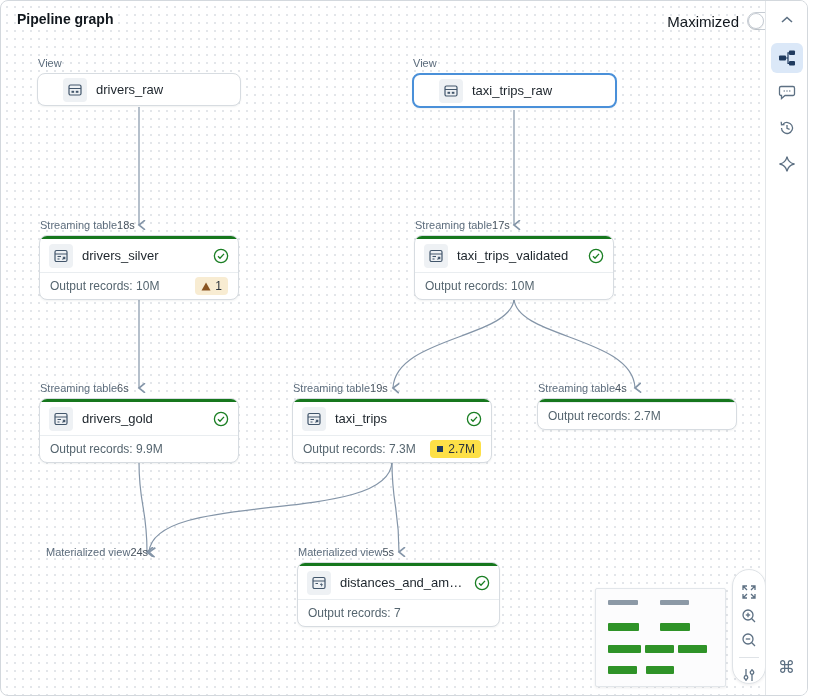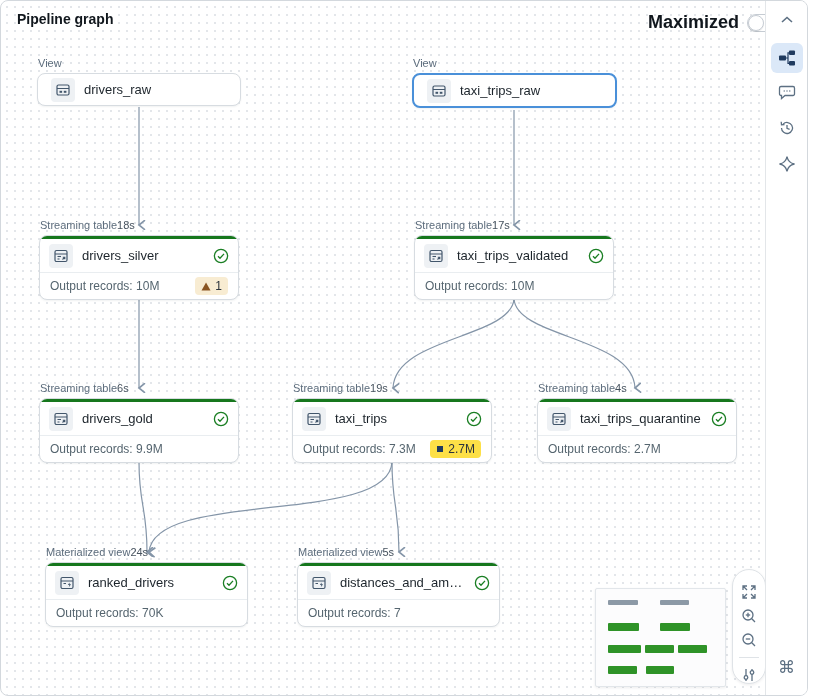--- a/index.html
+++ b/index.html
@@ -7,21 +7,21 @@
   #frame { position:relative; width:808px; height:696px; border:1px solid #d3d8dd; border-radius:8px; background:#fff; overflow:hidden; }
 
   
   #canvas { position:absolute; left:0; top:0; width:786px; height:694px;
     background-image: radial-gradient(circle, #e3e6ea 1px, transparent 1.2px);
     background-size: 8px 8px; background-position: 2px 2px; }
 
   #page-title { position:absolute; left:16px; top:10px; font-size:14px; font-weight:700; color:#11171d; background:#fff; padding:0 4px 0 0; }
 
   #maximize-group { position:absolute; top:11px; right:10px; display:flex; align-items:center; gap:8px; }
-  #maximize-group .mx-label { font-size:18px; color:#11171d;font-weight:bold; }
+  #maximize-group .mx-label { font-size:15px; color:#11171d; }
   .toggle { position:relative; width:30px; height:18px; border:1px solid #c6ccd3; border-radius:9px; background:#fff; }
   .toggle .knob { position:absolute; left:0px; top:0px; width:16px; height:16px; border:1px solid #c6ccd3; border-radius:50%; background:#fff; box-shadow:0 1px 1px rgba(0,0,0,.08); }
 
   
   #edges { position:absolute; left:0; top:0; width:786px; height:694px; }
   .edge { fill:none; stroke:#8495a8; stroke-width:1.2; }
 
   
   .gnode { position:absolute; }
   .gnode-head { display:flex; justify-content:flex-start; align-items:flex-end; font-size:11px; color:#5c6c7c; margin:0 1px 4px 1px; }
@@ -29,21 +29,21 @@
   .gcard { background:#fff; border:1px solid #d7dce1; border-radius:8px; box-shadow:0 1px 2px rgba(20,30,40,.06); overflow:hidden; }
   .gcard .bar { height:3px; background:#16771d; }
   .trow { display:flex; align-items:center; gap:9px; height:33px; padding:8px 9px; }
   .ibox { width:24px; height:24px; min-width:24px; background:#eef1f4; border-radius:4px; display:flex; align-items:center; justify-content:center; }
   .nname { font-size:13px; color:#1c242b; flex:1; white-space:nowrap; overflow:hidden; text-overflow:ellipsis; }
   .check { width:16px; height:16px; min-width:16px; }
   .orow { display:flex; align-items:center; justify-content:space-between; height:27px; padding:0 10px; border-top:1px solid #e9edf0; font-size:12px; color:#55656f; }
   .badge { display:inline-flex; align-items:center; gap:4px; padding:1px 6px; border-radius:4px; font-size:12px; color:#2b333c; line-height:16px; }
   .badge.warn { background:#f8ecd2; }
   .badge.neutral { background:#fde047; }
-  .viewcard { display:flex; align-items:center; gap:9px; height:33px; padding:0 13px; background:#fff; border:1px solid #d7dce1; border-radius:8px; box-shadow:0 1px 2px rgba(20,30,40,.06); }
+  .viewcard { display:flex; align-items:center; gap:9px; height:33px; padding:0 25px; background:#fff; border:1px solid #d7dce1; border-radius:8px; box-shadow:0 1px 2px rgba(20,30,40,.06); }
   .viewcard.selected { border:2px solid #4a90d9; height:35px; }
 
   
   #minimap { position:absolute; left:594px; top:587px; width:131px; height:99px; background:#fcfcfd; border:1px solid #e2e6ea; border-radius:2px; box-shadow:0 1px 3px rgba(20,30,40,.08); }
   .mmbar { position:absolute; border-radius:1px; }
   .mmbar.grey { background:#8c99a6; }
   .mmbar.green { background:#2f9328; }
 
   
   #zoomctl { position:absolute; left:731px; top:568px; width:34px; height:115px; background:#fff; border:1px solid #dfe3e7; border-radius:17px; box-shadow:0 1px 3px rgba(20,30,40,.08); display:flex; flex-direction:column; align-items:center; padding:10px 0 8px 0; }
@@ -260,72 +260,31 @@
       </div>
     </div>
 
     <div class="gnode" style="left:536px; top:381px; width:200px;">
       <div class="gnode-head">
           <span>Streaming table</span>
           <span class="dur">4s</span>
         </div>
       <div class="gcard">
         <div class="bar"></div>
-        <div class="trow">
-          <span class="ibox">
-            <svg width="16" height="16" viewBox="0 0 16 16">
-                <rect x="2" y="2.5" width="12" height="11" rx="1.5" fill="none" stroke="#42566b" stroke-width="1.2"></rect>
-                <line x1="2" y1="6" x2="14" y2="6" stroke="#42566b" stroke-width="1.2"></line>
-                <line x1="4.5" y1="8.5" x2="8" y2="8.5" stroke="#42566b" stroke-width="1.1"></line>
-                <line x1="4.5" y1="11" x2="6.5" y2="11" stroke="#42566b" stroke-width="1.1"></line>
-                <path d="M9.5,11.5 l2.2-2.2 M9.8,9.3 h2 v2" fill="none" stroke="#42566b" stroke-width="1.1"></path>
-              </svg>
-          </span>
-          <span class="nname">taxi_trips_quarantine</span>
-          <span class="check">
-            <svg width="16" height="16" viewBox="0 0 16 16">
-                <circle cx="8" cy="8" r="6.6" fill="none" stroke="#1b7f24" stroke-width="1.3"></circle>
-                <path d="M5,8.3 l2,2 l4-4.4" fill="none" stroke="#1b7f24" stroke-width="1.3"></path>
-              </svg>
-          </span>
-        </div>
         <div class="orow">
             <span>Output records: 2.7M</span>
           </div>
       </div>
     </div>
 
     <div class="gnode" style="left:44px; top:545px; width:203px;">
       <div class="gnode-head">
           <span>Materialized view</span>
           <span class="dur">24s</span>
         </div>
-      <div class="gcard">
-        <div class="bar"></div>
-        <div class="trow">
-          <span class="ibox">
-            <svg width="16" height="16" viewBox="0 0 16 16">
-                <rect x="2" y="2.5" width="12" height="11" rx="1.5" fill="none" stroke="#42566b" stroke-width="1.2"></rect>
-                <line x1="2" y1="6" x2="14" y2="6" stroke="#42566b" stroke-width="1.2"></line>
-                <line x1="4.5" y1="8.5" x2="7" y2="8.5" stroke="#42566b" stroke-width="1.1"></line>
-                <path d="M10.5,7.5 l-1.6,2.4 h1.4 l-0.5,2.4 l2.3-3 h-1.5 z" fill="#42566b"></path>
-              </svg>
-          </span>
-          <span class="nname">ranked_drivers</span>
-          <span class="check">
-            <svg width="16" height="16" viewBox="0 0 16 16">
-                <circle cx="8" cy="8" r="6.6" fill="none" stroke="#1b7f24" stroke-width="1.3"></circle>
-                <path d="M5,8.3 l2,2 l4-4.4" fill="none" stroke="#1b7f24" stroke-width="1.3"></path>
-              </svg>
-          </span>
-        </div>
-        <div class="orow">
-            <span>Output records: 70K</span>
-          </div>
-      </div>
     </div>
 
     <div class="gnode" style="left:296px; top:545px; width:203px;">
       <div class="gnode-head">
           <span>Materialized view</span>
           <span class="dur">5s</span>
         </div>
       <div class="gcard">
         <div class="bar"></div>
         <div class="trow">

